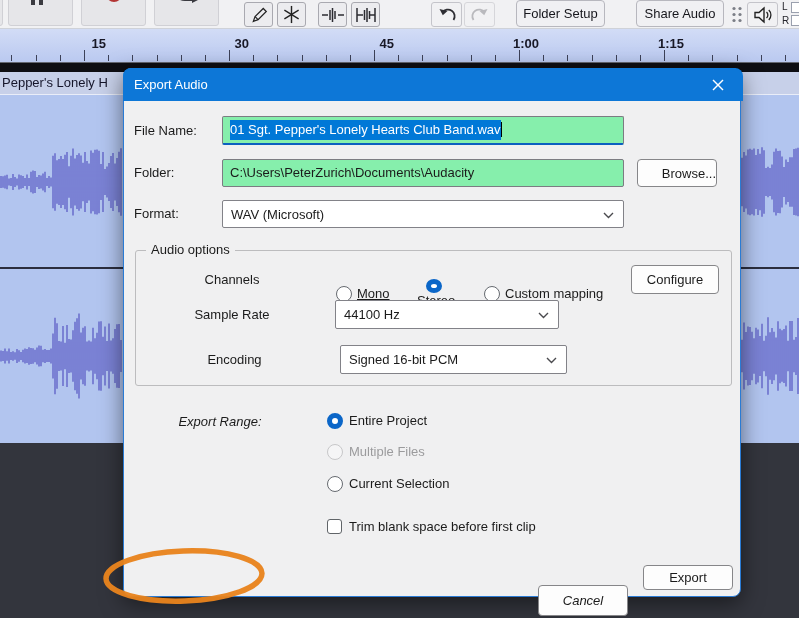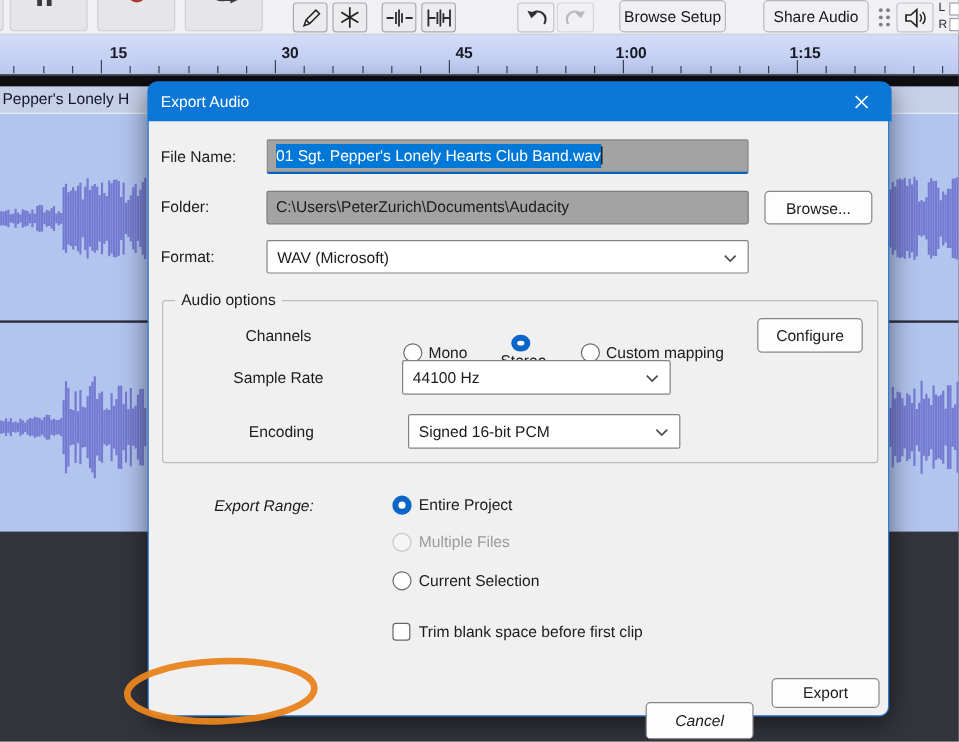--- a/index.html
+++ b/index.html
@@ -48,21 +48,21 @@
   
   .dialog { left:123px; top:68px; width:618px; height:529px; background:#f0f0f1;
     border:1px solid #2a7bd4; border-radius:8px; box-shadow:0 6px 22px rgba(0,0,0,.5); }
   .titlebar { position:absolute; left:-1px; top:-1px; width:620px; height:33px; background:#0d77d7;
     border-radius:8px 8px 0 0; display:flex; align-items:center; }
   .titletext { color:#fff; font-size:13px; padding-left:11px; }
   .closebtn { position:absolute; right:8px; top:4px; width:34px; height:25px;
     display:flex; align-items:center; justify-content:center; border-radius:4px; }
 
   .dlabel { position:absolute; font-size:13px; color:#1b1b1b; }
-  .textinput { position:absolute; background:#a3a3a3; border:1px solid #7c7c82; border-radius:2px;
+  .textinput { position:absolute; background:#86efac; border:1px solid #7c7c82; border-radius:2px;
     font-size:13px; color:#1b1b1b; line-height:26px; padding-left:7px; white-space:nowrap; overflow:hidden; }
   .textinput.focused { border-bottom:2px solid #0b5fbf; }
   .seltext { background:#0078d7; color:#fff; padding:2px 0 3px 0; }
   .caret { display:inline-block; width:1px; height:15px; background:#000; vertical-align:-3px; }
   .combo { position:absolute; background:#fff; border:1px solid #828288; border-radius:2px;
     font-size:13px; color:#1b1b1b; line-height:27px; padding-left:8px; }
   .combo svg { position:absolute; right:9px; top:11px; }
   .pushbtn { position:absolute; background:#fdfdfd; border:1px solid #868689; border-radius:4px;
     font-size:13px; color:#1b1b1b; display:flex; align-items:center; justify-content:center; }
 
@@ -156,21 +156,21 @@
   </div>
 
   <div class="toolbtn" style="left:464px; width:31px; background:#f1f1f3; border-color:#d6d6da;">
     <svg width="20" height="18" viewBox="0 0 20 18">
       <path d="M3.5 14 A6.5 6.5 0 1 1 14.5 6.5" fill="none" stroke="#b9b9bd" stroke-width="1.8"></path>
       <path d="M17.5 3 L14.2 9.2 L9.5 5 Z" fill="#b9b9bd"></path>
     </svg>
   </div>
 
   <div class="txtbtn" style="left:516px; width:89px;">
-    <span>Browse Setup</span>
+    <span>Folder Setup</span>
   </div>
 
   <div class="txtbtn" style="left:636px; width:88px;">
     <span>Share Audio</span>
   </div>
 
   <svg style="position:absolute; left:731px; top:6px;" width="12" height="17" viewBox="0 0 12 17">
     <g fill="#7b7e86">
       <circle cx="3" cy="2.5" r="1.6"></circle>
         <circle cx="9" cy="2.5" r="1.6"></circle>
@@ -271,40 +271,40 @@
 
   <div class="dlabel" style="left:10px; top:54px;">File Name:</div>
   <div class="textinput focused" style="left:98px; top:47px; width:402px; height:29px;">
     <span class="seltext">01 Sgt. Pepper's Lonely Hearts Club Band.wav</span><span class="caret"></span>
   </div>
 
   <div class="dlabel" style="left:10px; top:96px;">Folder:</div>
   <div class="textinput" style="left:98px; top:90px; width:402px; height:28px;">
     <span>C:\Users\PeterZurich\Documents\Audacity</span>
   </div>
-  <div class="pushbtn" style="left:513px; top:90px; width:90px; height:28px;">
+  <div class="pushbtn" style="left:513px; top:90px; width:80px; height:28px;justify-content:flex-end;">
     <span>Browse...</span>
   </div>
 
   <div class="dlabel" style="left:10px; top:137px;">Format:</div>
   <div class="combo" style="left:98px; top:131px; width:402px; height:28px;">
     <span>WAV (Microsoft)</span>
     <svg width="11" height="7" viewBox="0 0 11 7">
       <polyline points="1,1 5.5,5.5 10,1" fill="none" stroke="#4a4a4e" stroke-width="1.4"></polyline>
     </svg>
   </div>
 
   <div class="groupbox">
     <div class="grouplabel">Audio options</div>
 
     <div class="hrow" style="left:0; top:14px; height:29px; width:590px;">
       <div class="dlabel rightlabel" style="position:static; width:192px;">Channels</div>
       <div class="hrow" style="left:200px; top:14px; height:29px;">
         <div class="radio"></div>
-        <span class="rlabeltxt" style="margin-left:5px;">Mono</span>
+        <span class="rlabeltxt" style="margin-left:5px;text-decoration:underline;">Mono</span>
       </div>
       <div class="hrow" style="left:276px; top:14px; height:29px;flex-direction:column;">
         <div class="radio sel"></div>
         <span class="rlabeltxt" style="margin-left:5px;">Stereo</span>
       </div>
       <div class="hrow" style="left:348px; top:14px; height:29px;">
         <div class="radio"></div>
         <span class="rlabeltxt" style="margin-left:5px;">Custom mapping</span>
       </div>
     </div>

